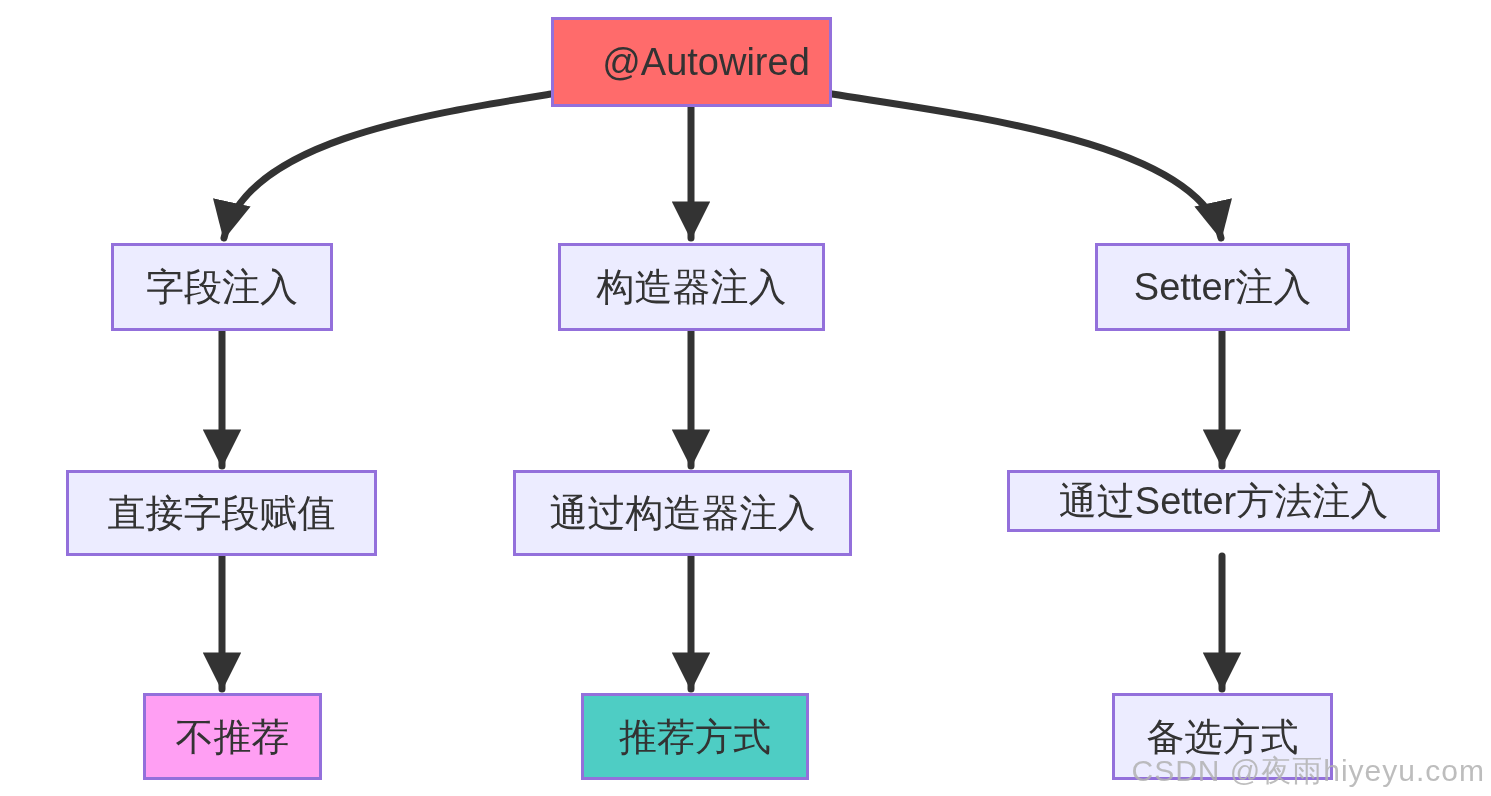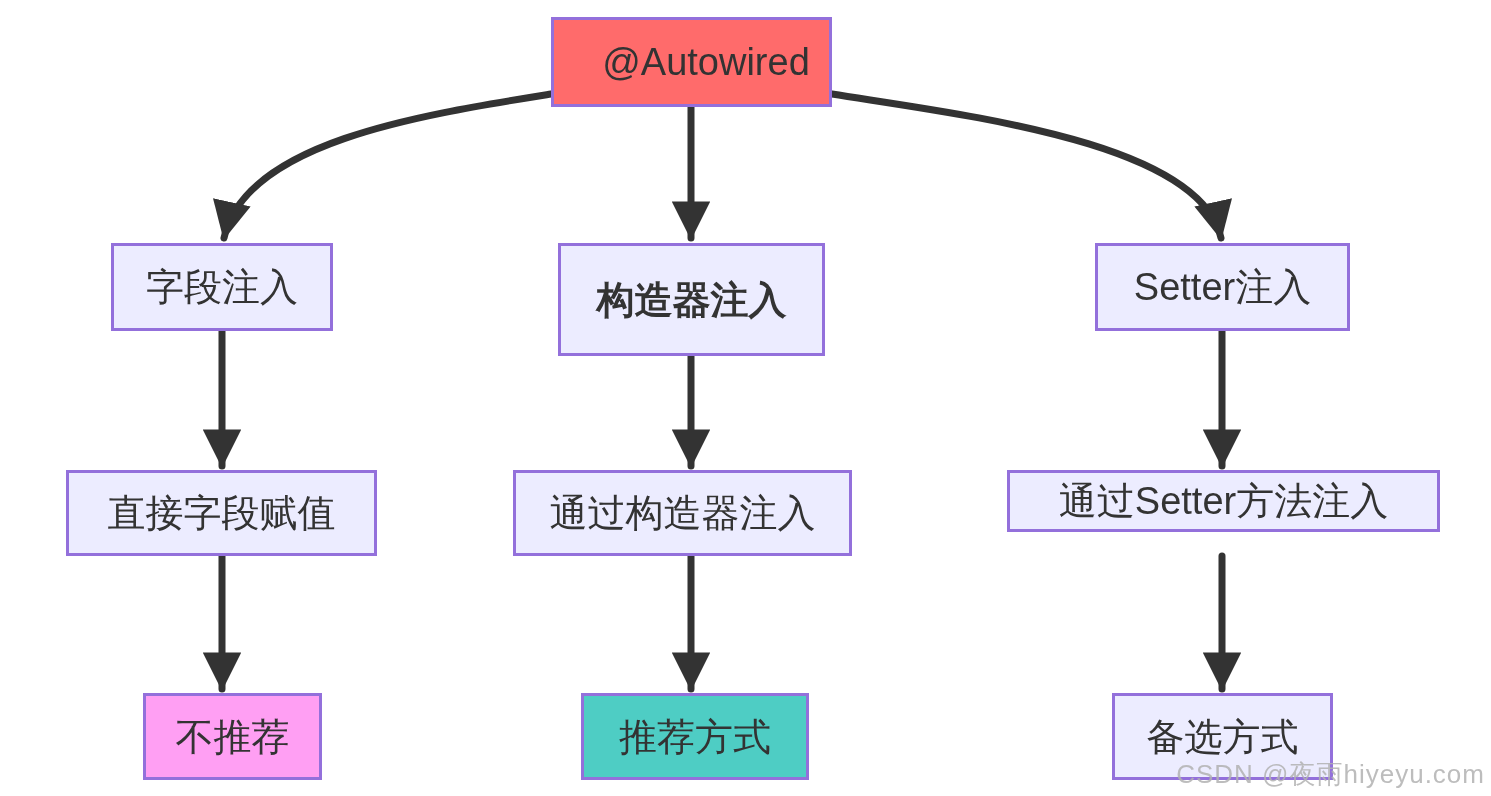--- a/index.html
+++ b/index.html
@@ -32,39 +32,39 @@
     display: flex;
     align-items: center;
     justify-content: center;
     font-size: 38px;
     line-height: 1;
     z-index: 2;
     white-space: nowrap;
   }
   .node-root            { left: 551px;  top: 17px;  width: 281px; height: 90px; background: var(--root-fill, #ff6b6b); padding-left: 29px; }
   .node-field           { left: 111px;  top: 243px; width: 222px; height: 88px; }
-  .node-constructor     { left: 558px;  top: 243px; width: 267px; height: 113px; font-weight: bold; }
+  .node-constructor     { left: 558px;  top: 243px; width: 267px; height: 88px; }
   .node-setter          { left: 1095px; top: 243px; width: 255px; height: 88px; }
   .node-direct          { left: 66px;   top: 470px; width: 311px; height: 86px; }
   .node-via-constructor { left: 513px;  top: 470px; width: 339px; height: 86px; }
   .node-via-setter      { left: 1007px; top: 470px; width: 433px; height: 62px; }
   .node-not-recommended { left: 143px;  top: 693px; width: 179px; height: 87px; background: var(--not-recommended-fill, #ff9ff3); }
   .node-recommended     { left: 581px;  top: 693px; width: 228px; height: 87px; background: var(--recommended-fill, #4ecdc4); }
   .node-alternative     { left: 1112px; top: 693px; width: 221px; height: 87px; }
   .edge {
     fill: none;
     stroke: var(--arrow, #333333);
     stroke-width: 7px;
     stroke-linecap: round;
   }
   .watermark {
     position: absolute;
     right: 6px;
     bottom: 4px;
-    font-size: 26px;
+    font-size: 30px;
     color: rgba(178, 178, 178, 0.85);
     z-index: 3;
     letter-spacing: 1px;
     white-space: nowrap;
   }
 </style>
 </head>
 <body>
 
 <div class="canvas">

